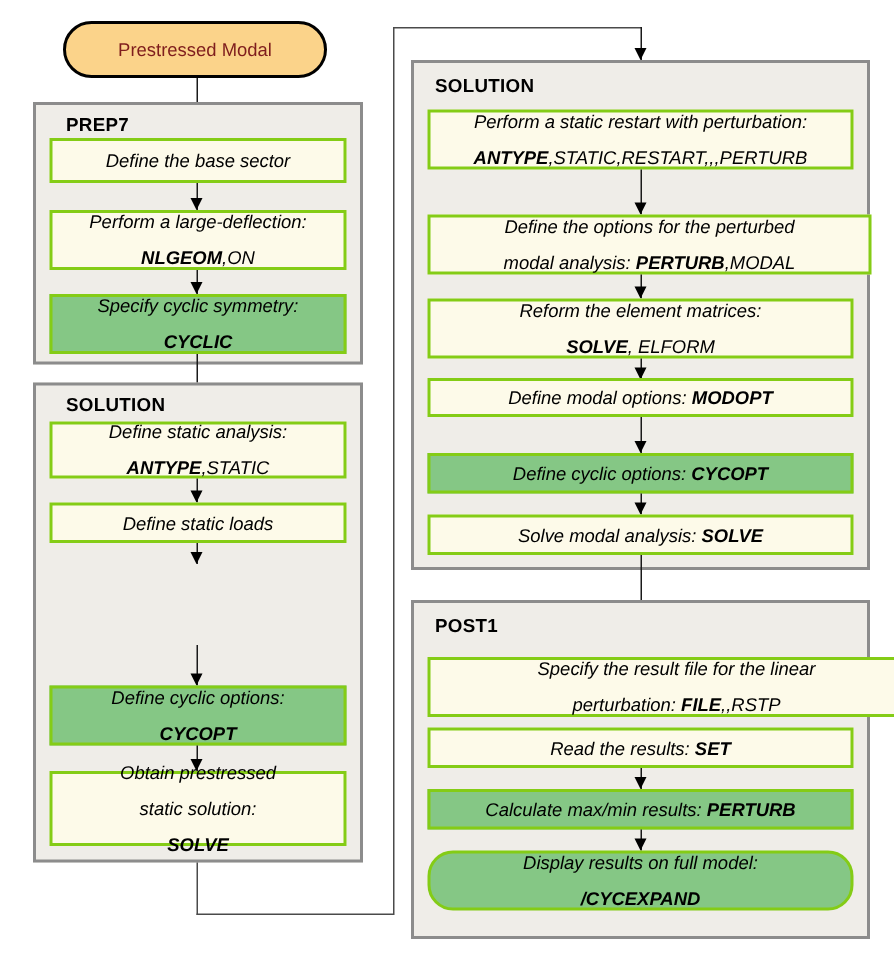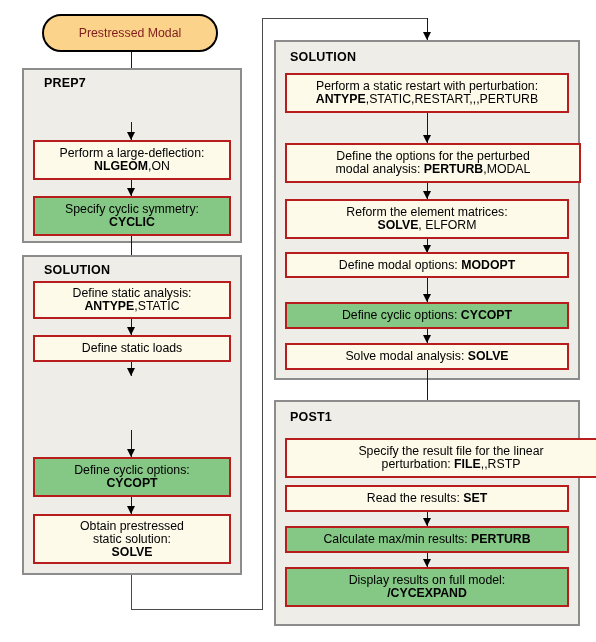--- a/index.html
+++ b/index.html
@@ -31,30 +31,31 @@
     font-weight: bold;
     color: #000000;
     letter-spacing: 0.2px;
     white-space: nowrap;
   }
 
   
   .node {
     position: absolute;
     box-sizing: border-box;
-    border: 2px solid #b91c1c;
+    border: 2px solid #84cc16;
     background: #fdfae9;
     display: flex;
     align-items: center;
     justify-content: center;
     text-align: center;
     font-size: 12.3px;
-    line-height: 13px;
+    line-height: 24px;
     color: #000000;
     padding: 1px 3px;
+    font-style: italic;
   }
   .node.green { background: #85c785; }
 
   .node .txt { display: block; width: 100%; }
   .node b { font-weight: bold; }
 
   
   .terminator {
     position: absolute;
     box-sizing: border-box;
@@ -99,20 +100,23 @@
     <span>Prestressed Modal</span>
   </div>
 
   <div class="vline" style="left:131px; top:52px; height:38px;"></div>
   <div class="arrowhead" style="left:126.5px; top:82px;"></div>
 
   <div class="group" style="left:22px; top:68px; width:220px; height:175px;">
   </div>
   <div class="group-title" style="left:44px; top:76px;">PREP7</div>
 
+  <div class="node" style="left:33px; top:92px; width:198px; height:30px;">
+    <span class="txt">Define the base sector</span>
+  </div>
 
   <div class="vline" style="left:131px; top:122px; height:18px;"></div>
   <div class="arrowhead" style="left:126.5px; top:132px;"></div>
 
   <div class="node" style="left:33px; top:140px; width:198px; height:40px;">
     <span class="txt">Perform a large-deflection:<br><b>NLGEOM</b>,ON</span>
   </div>
 
   <div class="vline" style="left:131px; top:180px; height:16px;"></div>
   <div class="arrowhead" style="left:126.5px; top:188px;"></div>
@@ -225,17 +229,17 @@
   <div class="vline" style="left:427px; top:512px; height:14px;"></div>
   <div class="arrowhead" style="left:422.5px; top:518px;"></div>
 
   <div class="node green" style="left:285px; top:526px; width:284px; height:27px;">
     <span class="txt">Calculate max/min results: <b>PERTURB</b></span>
   </div>
 
   <div class="vline" style="left:427px; top:553px; height:14px;"></div>
   <div class="arrowhead" style="left:422.5px; top:559px;"></div>
 
-  <div class="node green" style="left:285px; top:567px; width:284px; height:40px;">
+  <div class="node green" style="left:285px; top:567px; width:284px; height:40px;border-radius:17px;">
     <span class="txt">Display results on full model:<br><b>/CYCEXPAND</b></span>
   </div>
 
 </div>
 
 </body></html>

